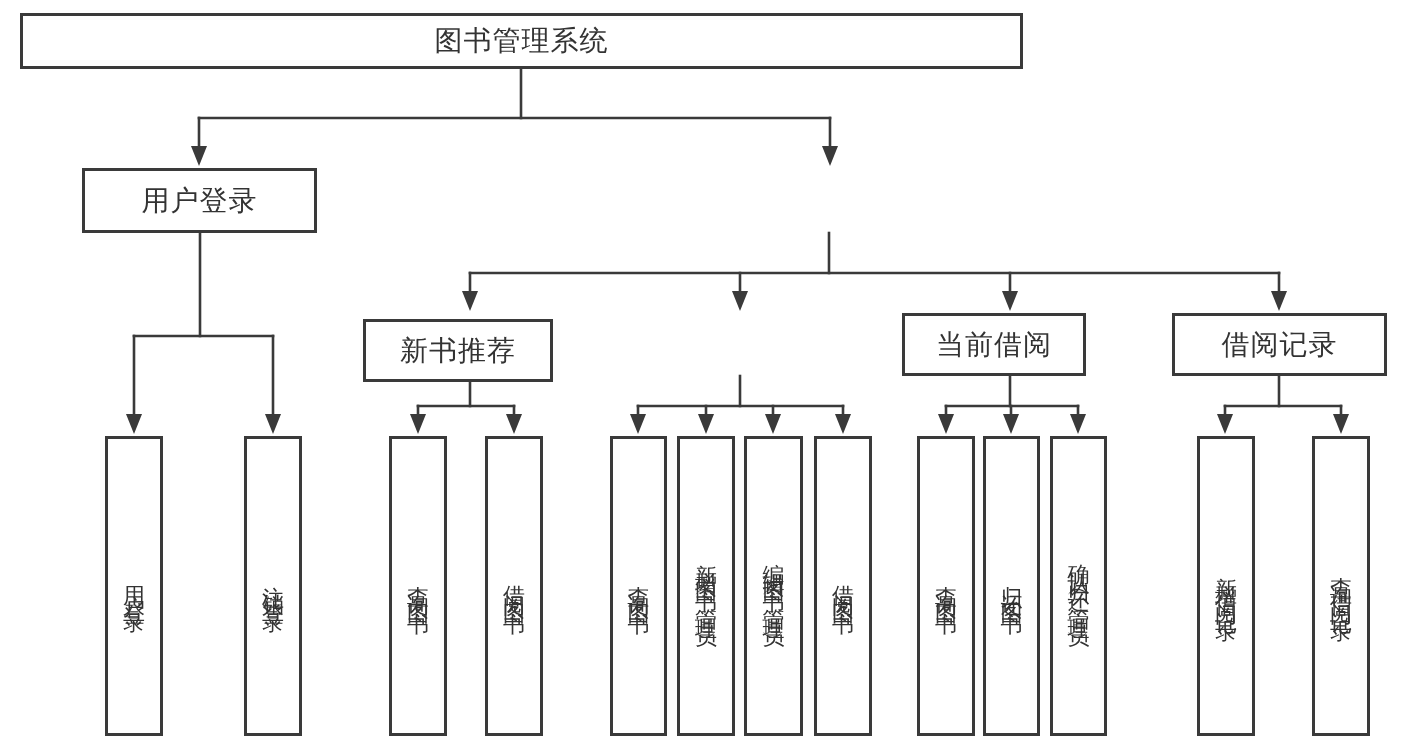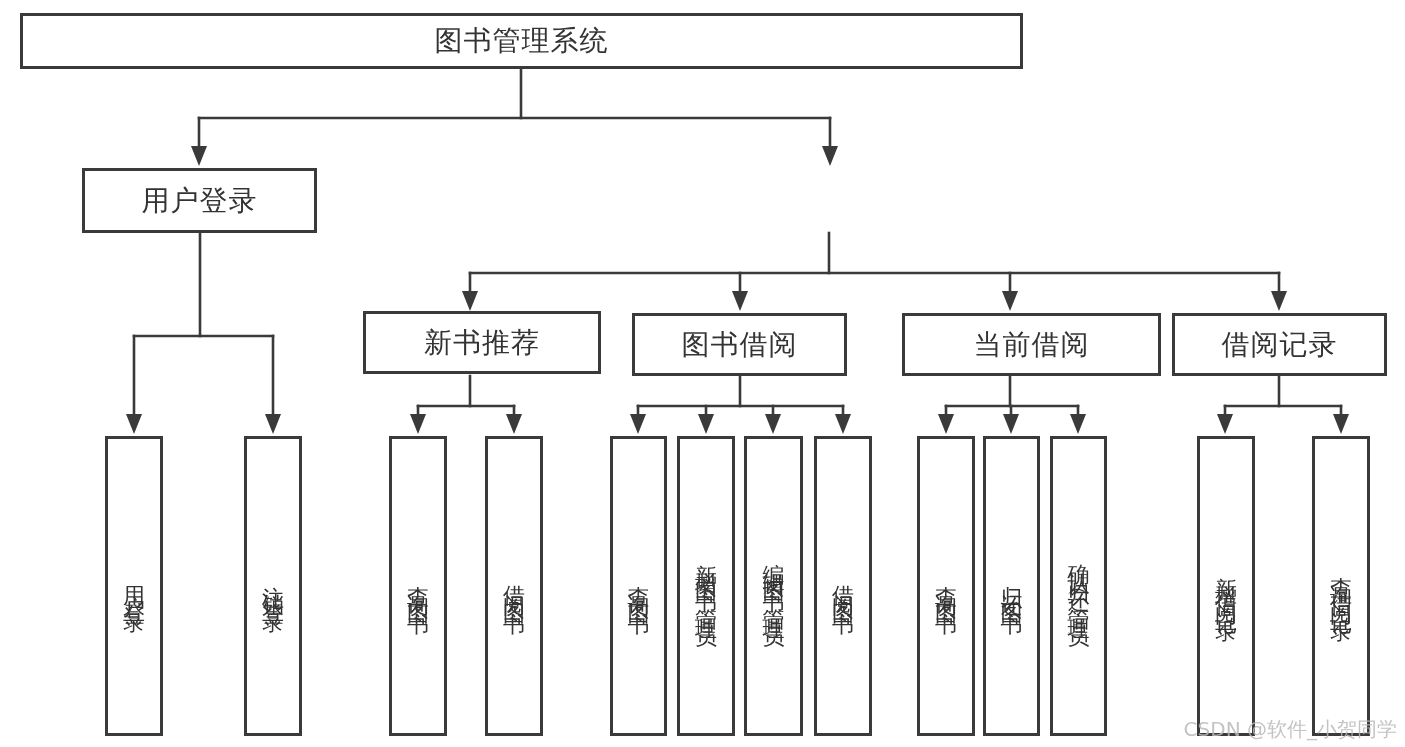--- a/index.html
+++ b/index.html
@@ -136,27 +136,24 @@
   </svg>
 
   <div class="box h" style="left:20px;top:13px;width:1003px;height:56px">
     <span>图书管理系统</span>
   </div>
 
   <div class="box h" style="left:82px;top:168px;width:235px;height:65px">
     <span>用户登录</span>
   </div>
 
-  <div class="box h" style="left:363px;top:311px;width:238px;height:63px">
+  <div class="box h" style="left:363px;top:319px;width:190px;height:63px">
     <span>新书推荐</span>
   </div>
-  <div class="box h" style="left:632px;top:313px;width:215px;height:63px">
-    <span>图书借阅</span>
-  </div>
-  <div class="box h" style="left:902px;top:313px;width:259px;height:63px">
+  <div class="box h" style="left:902px;top:313px;width:184px;height:63px">
     <span>当前借阅</span>
   </div>
   <div class="box h" style="left:1172px;top:313px;width:215px;height:63px">
     <span>借阅记录</span>
   </div>
 
   <div class="box v" style="left:105px;top:436px;width:58px;height:300px">
     <span>用户登录</span>
   </div>
   <div class="box v" style="left:244px;top:436px;width:58px;height:300px">
@@ -193,15 +190,14 @@
     <span>确认归还（管理员）</span>
   </div>
 
   <div class="box v" style="left:1197px;top:436px;width:58px;height:300px">
     <span>新增借阅记录</span>
   </div>
   <div class="box v" style="left:1312px;top:436px;width:58px;height:300px">
     <span>查询借阅记录</span>
   </div>
 
-  <div class="watermark">CSDN @软件_小贺同学</div>
 
 </div>
 
 </body></html>

